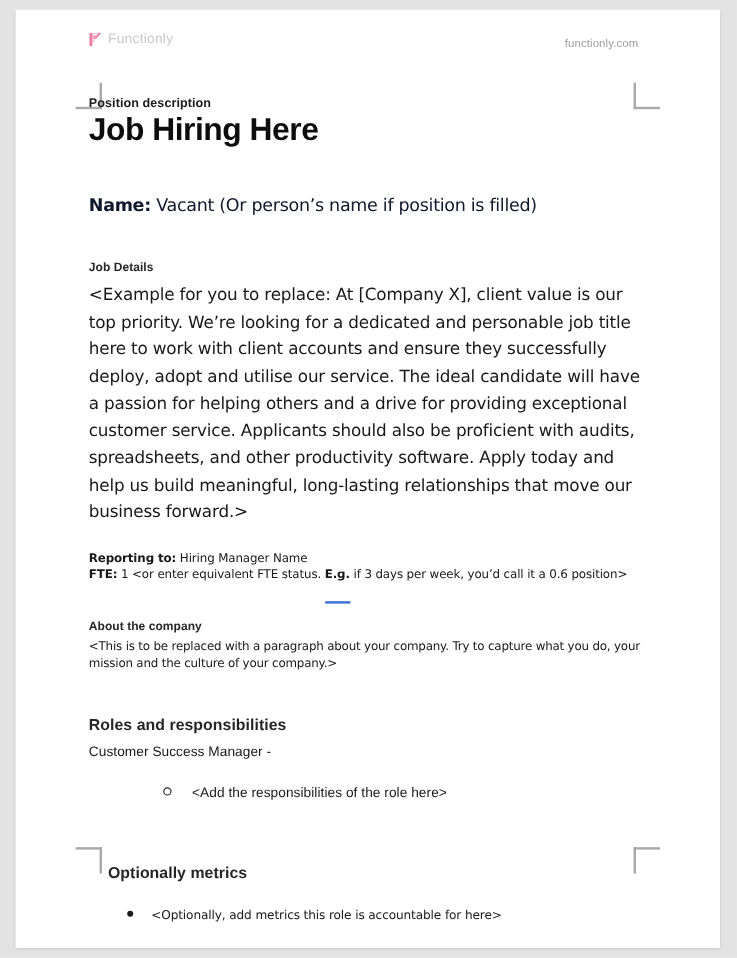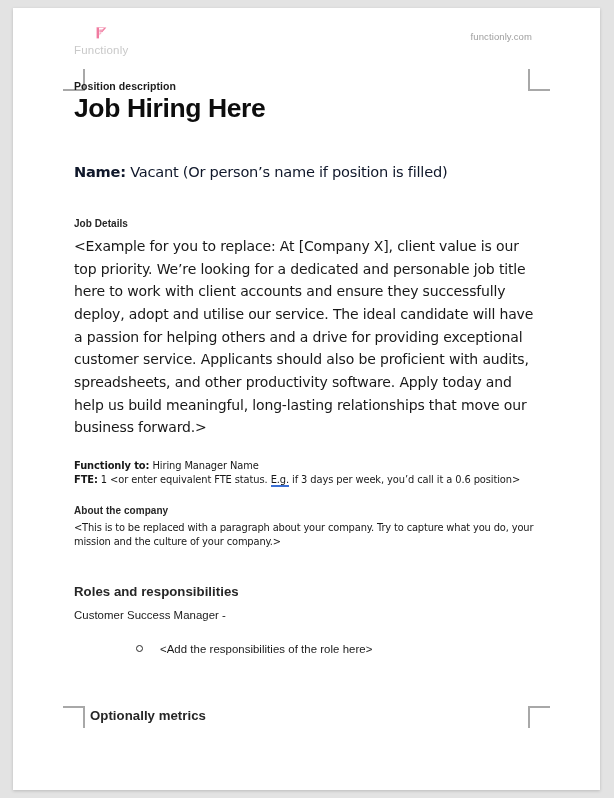--- a/index.html
+++ b/index.html
@@ -35,21 +35,20 @@
     width: 100%;
     height: 48px;
   }
   .brand-lockup {
     position: absolute;
     left: 61px;
     top: 19px;
     display: flex;
     align-items: center;
     gap: 5px;
-    flex-direction: column;
   }
   .brand-mark {
     width: 11px;
     height: 12px;
     display: block;
   }
   .brand-word {
     font-size: 11.5px;
     color: #c9c9c9;
     letter-spacing: 0.2px;
@@ -137,21 +136,21 @@
 
   .section-head {
     font-family: "Liberation Sans", sans-serif;
     font-size: 10px;
     font-weight: bold;
     color: #262626;
     letter-spacing: 0.05px;
     margin: 0;
   }
   .section-head.h-jobdetails { margin-top: 37px; }
-  .section-head.h-about      { margin-top: 17px; }
+  .section-head.h-about      { margin-top: 29px; }
   .section-head.h-roles      { margin-top: 35px; font-size: 13.2px; }
   .section-head.h-metrics    { margin-top: 53px; font-size: 13.2px; margin-left: 16px; }
 
   .body-para {
     font-family: "DejaVu Sans", sans-serif;
     font-size: 14px;
     line-height: 1.62;
     color: #181818;
     letter-spacing: -0.15px;
     margin: 6px 0 0 0;
@@ -167,21 +166,22 @@
     margin-top: 20px;
     font-family: "DejaVu Sans", sans-serif;
     font-size: 9.9px;
     line-height: 1.45;
     color: #181818;
     letter-spacing: -0.1px;
   }
   .meta-block b { font-weight: bold; }
   .grammar-flag {
     border-bottom: 2px solid #3b6fd4;
-    padding-bottom: 0px;
+    padding-bottom: 16px;
+    font-weight: bold;
   }
 
   
   .roles-lead {
     font-family: "Liberation Sans", sans-serif;
     font-size: 11.4px;
     color: #1a1a1a;
     margin: 10px 0 0 0;
     letter-spacing: 0.05px;
   }
@@ -271,21 +271,21 @@
     <p class="name-line">
       <b>Name:</b>
       <span>Vacant (Or person’s name if position is filled)</span>
     </p>
 
     <h2 class="section-head h-jobdetails">Job Details</h2>
     <p class="body-para">&lt;Example for you to replace: At [Company X], client value is our top priority. We’re looking for a dedicated and personable job title here to work with client accounts and ensure they successfully deploy, adopt and utilise our service. The ideal candidate will have a passion for helping others and a drive for providing exceptional customer service. Applicants should also be proficient with audits, spreadsheets, and other productivity software. Apply today and help us build meaningful, long-lasting relationships that move our business forward.&gt;</p>
 
     <div class="meta-block">
       <div>
-        <b>Functionly to:</b>
+        <b>Reporting to:</b>
         <span>Hiring Manager Name</span>
       </div>
       <div>
         <b>FTE:</b>
         <span>1 &lt;or enter equivalent FTE status.</span>
         <span class="grammar-flag">E.g.</span>
         <span>if 3 days per week, you’d call it a 0.6 position&gt;</span>
       </div>
     </div>
 
@@ -293,15 +293,19 @@
     <p class="body-para small">&lt;This is to be replaced with a paragraph about your company. Try to capture what you do, your mission and the culture of your company.&gt;</p>
 
     <h2 class="section-head h-roles">Roles and responsibilities</h2>
     <p class="roles-lead">Customer Success Manager -</p>
     <div class="sub-bullet-row">
       <span class="hollow-bullet"></span>
       <span>&lt;Add the responsibilities of the role here&gt;</span>
     </div>
 
     <h2 class="section-head h-metrics">Optionally metrics</h2>
+    <div class="metric-bullet-row">
+      <span class="solid-bullet"></span>
+      <span>&lt;Optionally, add metrics this role is accountable for here&gt;</span>
+    </div>
 
   </div>
 </div>
 
 </body></html>

